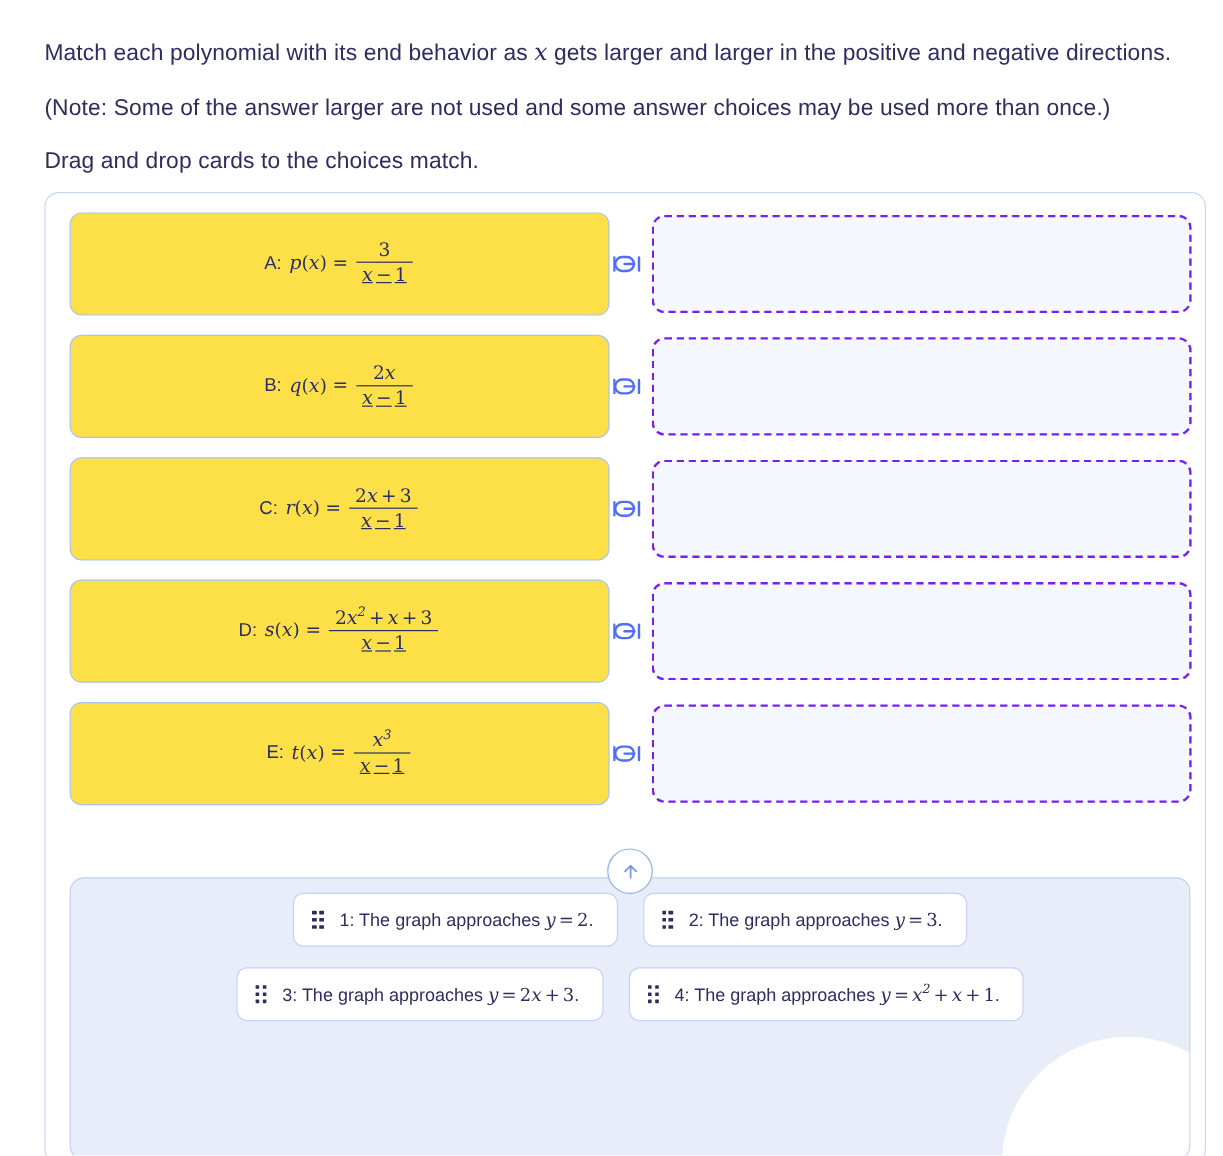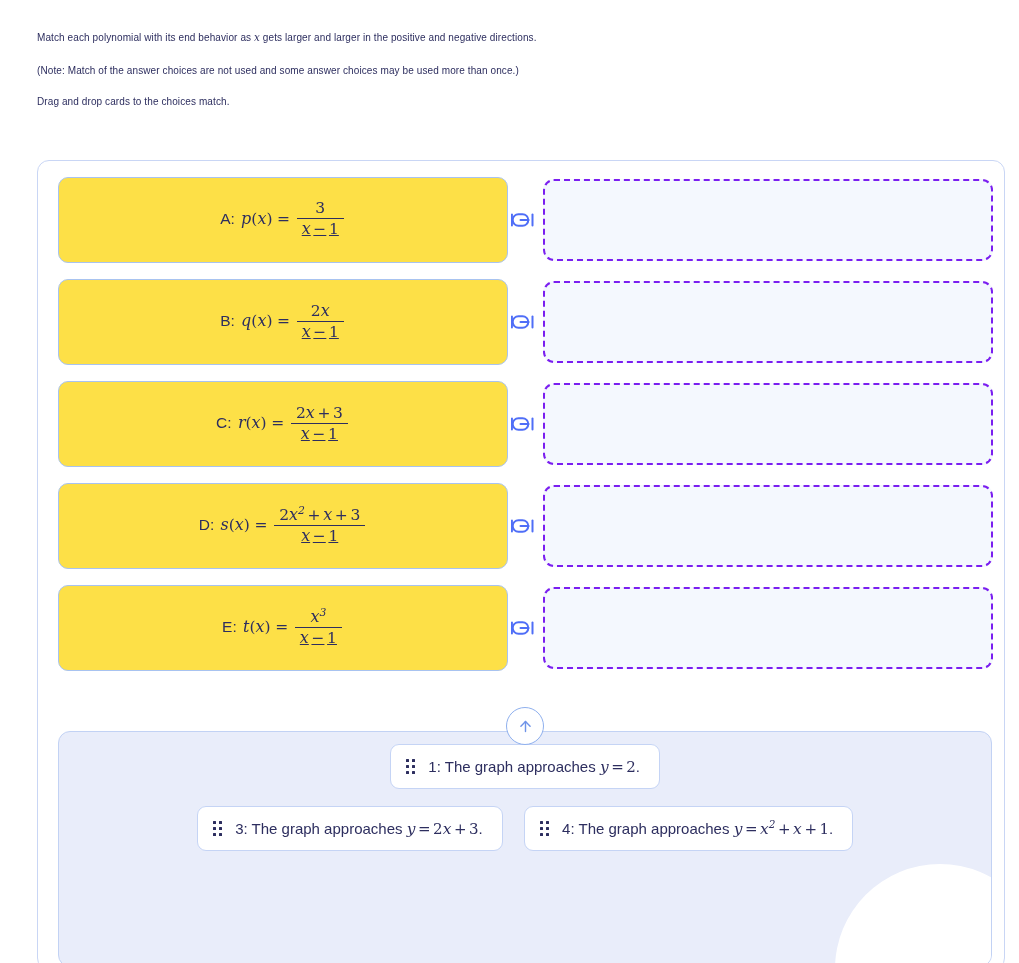--- a/index.html
+++ b/index.html
@@ -17,21 +17,21 @@
   }
 
   
   .prompt {
     position: absolute;
     left: 37px;
     top: 30px;
     width: 950px;
   }
   .prompt-line {
-    font-size: 10px;
+    font-size: 19px;
     line-height: 1.45;
     color: #2d2e5f;
     margin: 0 0 18px 0;
     letter-spacing: 0.1px;
   }
   .prompt-line:nth-child(2) { margin-bottom: 17px; }
   .prompt-line:last-child { margin-bottom: 0; }
 
   
   .m {
@@ -228,21 +228,21 @@
     height: 3.4px;
     background: #2d2e5f;
     border-radius: 0.5px;
   }
 </style>
 </head>
 <body>
 
 <div class="prompt">
   <p class="prompt-line"><span>Match each polynomial with its end behavior as </span><span class="m">x</span><span> gets larger and larger in the positive and negative directions.</span></p>
-  <p class="prompt-line">(Note: Match of the answer choices are not used and some answer choices may be used more than once.)</p>
+  <p class="prompt-line">(Note: Some of the answer larger are not used and some answer choices may be used more than once.)</p>
   <p class="prompt-line">Drag and drop cards to the choices match.</p>
 </div>
 
 <div class="activity">
 
   <div class="match-rows" id="match-rows">
       <div class="match-row">
         <div class="term-card">
           <span class="card-inner"><span class="term-label">A: </span><span class="m">p</span><span class="mu">(</span><span class="m">x</span><span class="mu">)</span><span class="mop" style="padding: 0px 0.3em;">=</span><span class="frac"><span class="num"><span class="mu">3</span></span><span class="den"><span class="m">x</span><span class="mop">−</span><span class="mu">1</span></span></span></span>
         </div>
@@ -329,20 +329,31 @@
             <span class="drag-handle">
               <i></i>
               <i></i>
               <i></i>
               <i></i>
               <i></i>
               <i></i>
             </span>
             <span class="choice-text"><span>1: </span><span>The graph approaches </span><span class="m">y</span><span class="mop">=</span><span class="mu">2</span><span>.</span></span>
           </div>
+          <div class="choice-card">
+            <span class="drag-handle">
+              <i></i>
+              <i></i>
+              <i></i>
+              <i></i>
+              <i></i>
+              <i></i>
+            </span>
+            <span class="choice-text"><span>2: </span><span>The graph approaches </span><span class="m">y</span><span class="mop">=</span><span class="mu">3</span><span>.</span></span>
+          </div>
         </div>
         <div class="bank-row">
           <div class="choice-card">
             <span class="drag-handle">
               <i></i>
               <i></i>
               <i></i>
               <i></i>
               <i></i>
               <i></i>

